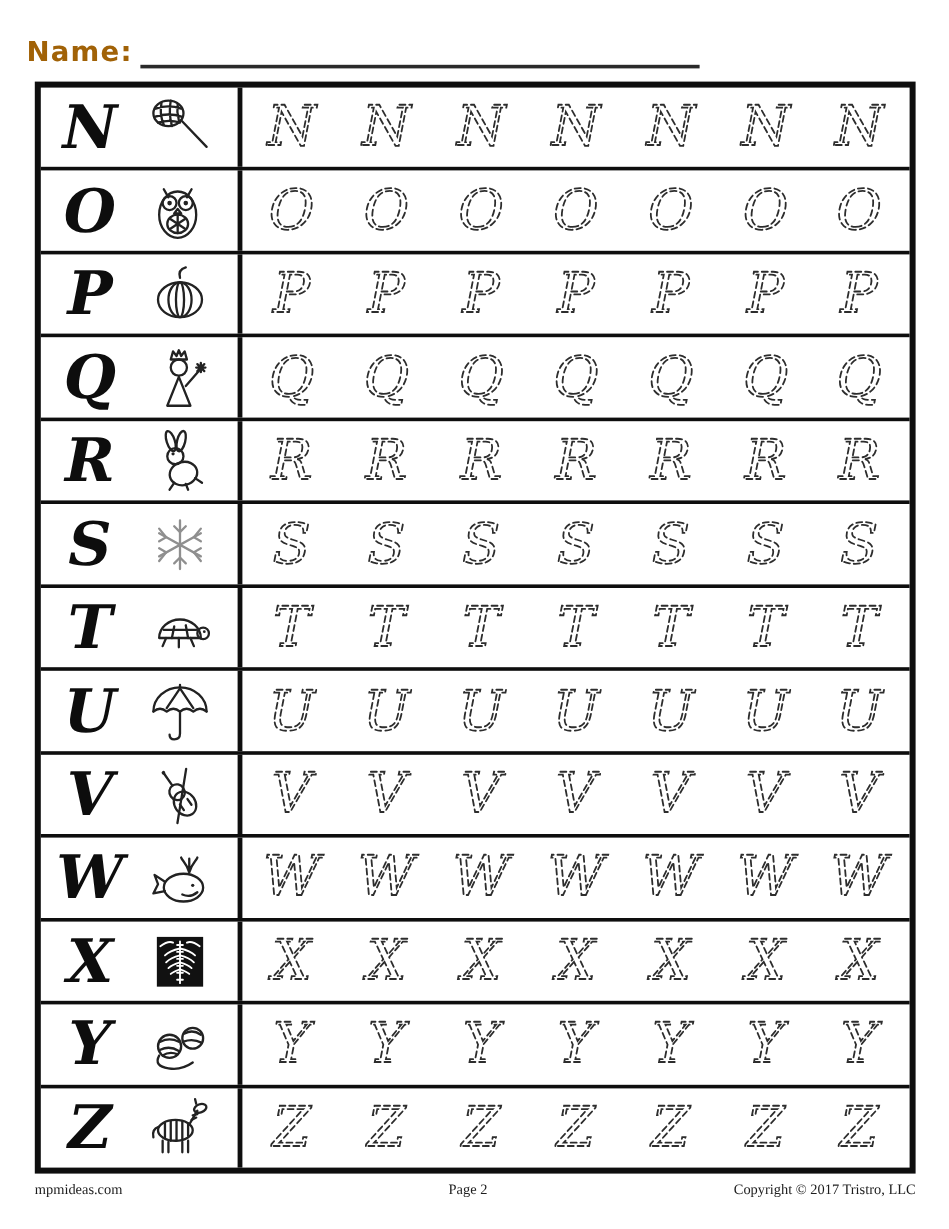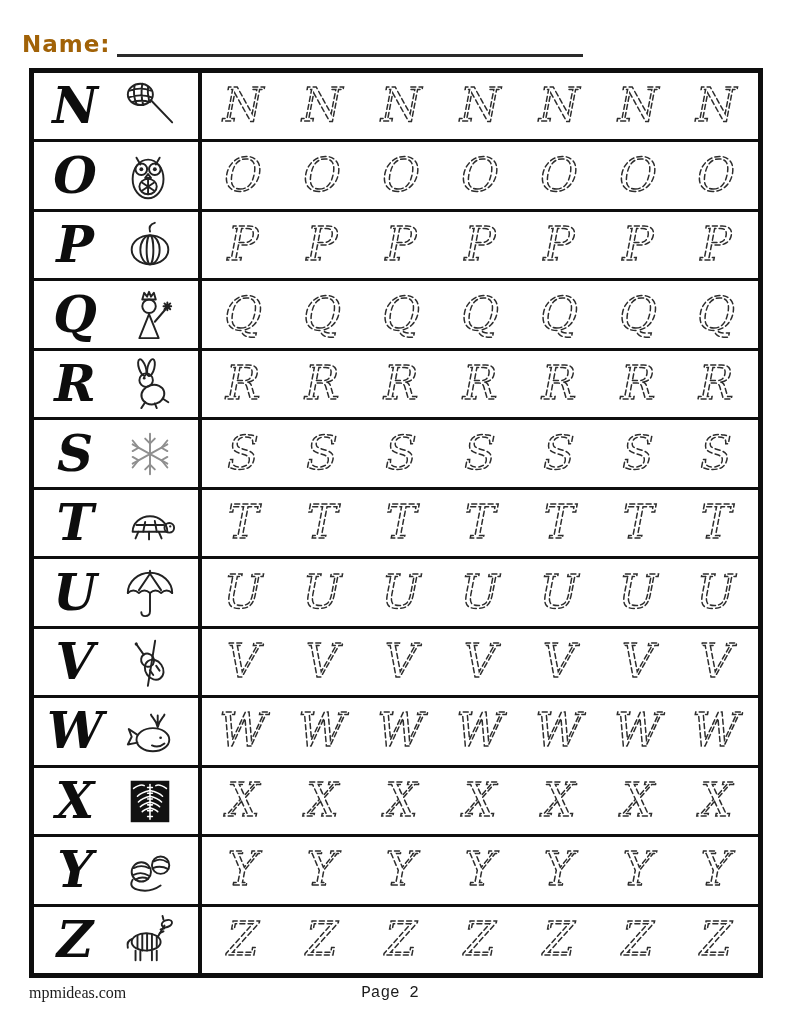--- a/index.html
+++ b/index.html
@@ -46,23 +46,23 @@
   }
   .trace-glyph{flex:0 0 auto;}
   .trace-glyph text{
     font-family:"DejaVu Serif",serif;font-style:italic;
     font-size:46px;fill:none;stroke:#2d2d2d;stroke-width:1.5;
     stroke-dasharray:5 3.2;stroke-linecap:round;
   }
   .footer{
     position:absolute;left:29px;top:984px;width:734px;
     display:flex;justify-content:space-between;align-items:baseline;
-    font-family:"Liberation Serif",serif;font-size:16px;color:#1c1c1c;
-  }
-  .footer .center{position:absolute;left:0;right:12px;text-align:center;font-family:Liberation Mono, monospace;}
+    font-family:"Liberation Serif",serif;font-size:12px;color:#1c1c1c;
+  }
+  .footer .center{position:absolute;left:0;right:12px;text-align:center;}
   .ic{stroke:#222;fill:none;stroke-width:2;stroke-linecap:round;stroke-linejoin:round;}
   .ic-light{stroke:#8f8f8f;fill:none;stroke-width:2;stroke-linecap:round;}
   .ic-fill{fill:#222;stroke:none;}
 </style>
 </head>
 <body>
 
 <div class="name-row">
   <span class="name-label">Name:</span>
   <span class="name-line"></span>
@@ -591,13 +591,14 @@
           <text x="32" y="46" text-anchor="middle">Z</text>
         </svg>
       </div>
   </div>
 
 </div>
 
 <div class="footer">
   <span>mpmideas.com</span>
   <span class="center">Page 2</span>
+  <span>Copyright © 2017 Tristro, LLC</span>
 </div>
 
 </body></html>

